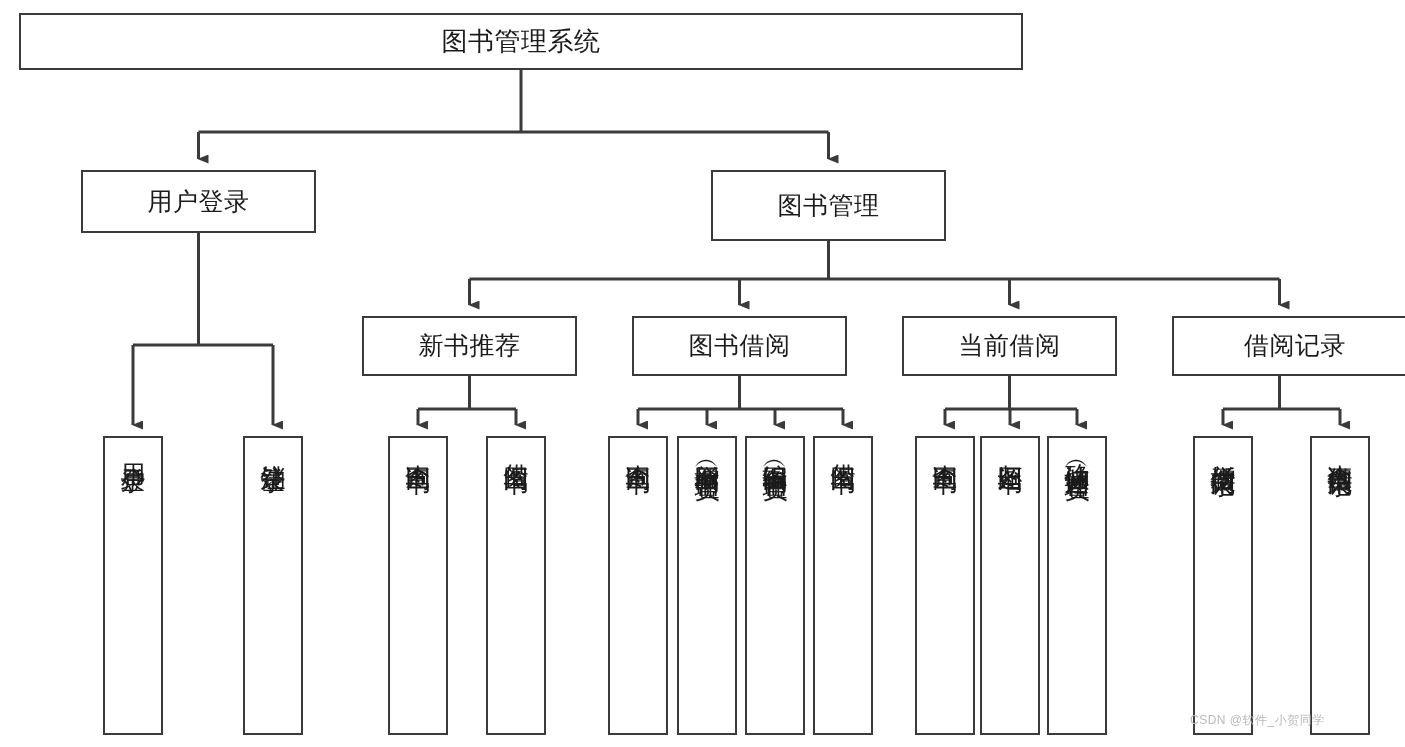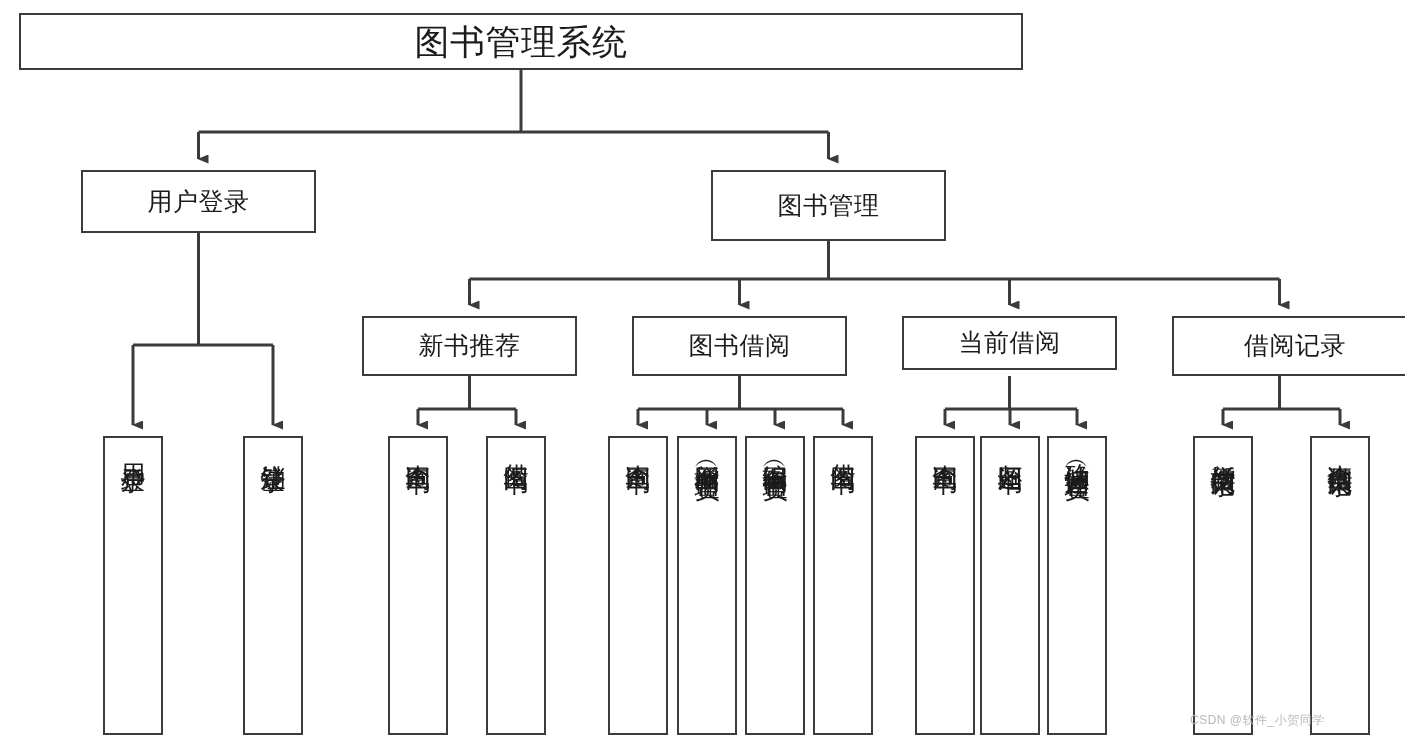--- a/index.html
+++ b/index.html
@@ -50,21 +50,21 @@
     justify-content: center;
     padding-top: 6px;
   }
   .node.vert .label {
     writing-mode: vertical-rl;
     text-orientation: upright;
     font-size: 25px;
     letter-spacing: 2px;
     line-height: 1;
   }
-  .node.root .label { font-size: 35px; }
+  .node.root .label { font-size: 26px; }
   .watermark {
     position: absolute;
     font-size: 12px;
     color: #b9b9b9;
     white-space: nowrap;
     letter-spacing: 0.5px;
   }
 </style>
 </head>
 <body>
@@ -124,21 +124,21 @@
   <div class="node horiz" style="left: 711px; top: 170px; width: 235px; height: 71px;">
     <span class="label">图书管理</span>
   </div>
 
   <div class="node horiz" style="left: 632px; top: 316px; width: 215px; height: 60px;">
     <span class="label">图书借阅</span>
   </div>
   <div class="node horiz" style="left: 362px; top: 316px; width: 215px; height: 60px;">
     <span class="label">新书推荐</span>
   </div>
-  <div class="node horiz" style="left: 902px; top: 316px; width: 215px; height: 54px;">
+  <div class="node horiz" style="left: 902px; top: 316px; width: 215px; height: 60px;">
     <span class="label">当前借阅</span>
   </div>
   <div class="node horiz" style="left: 1172px; top: 316px; width: 246px; height: 60px;">
     <span class="label">借阅记录</span>
   </div>
 
   <div class="node vert" style="left: 103px; top: 436px; width: 60px; height: 299px;">
     <span class="label">用户登录</span>
   </div>
   <div class="node vert" style="left: 243px; top: 436px; width: 60px; height: 299px;">

